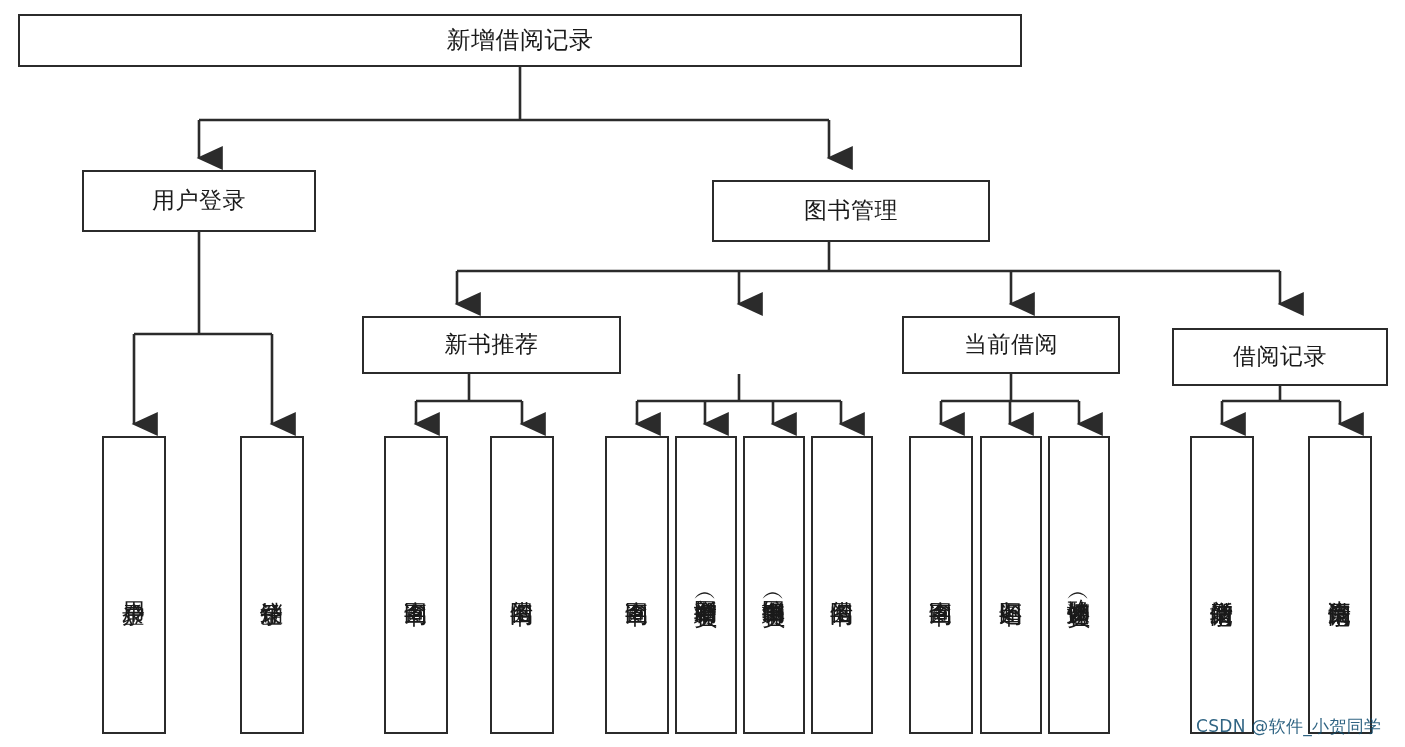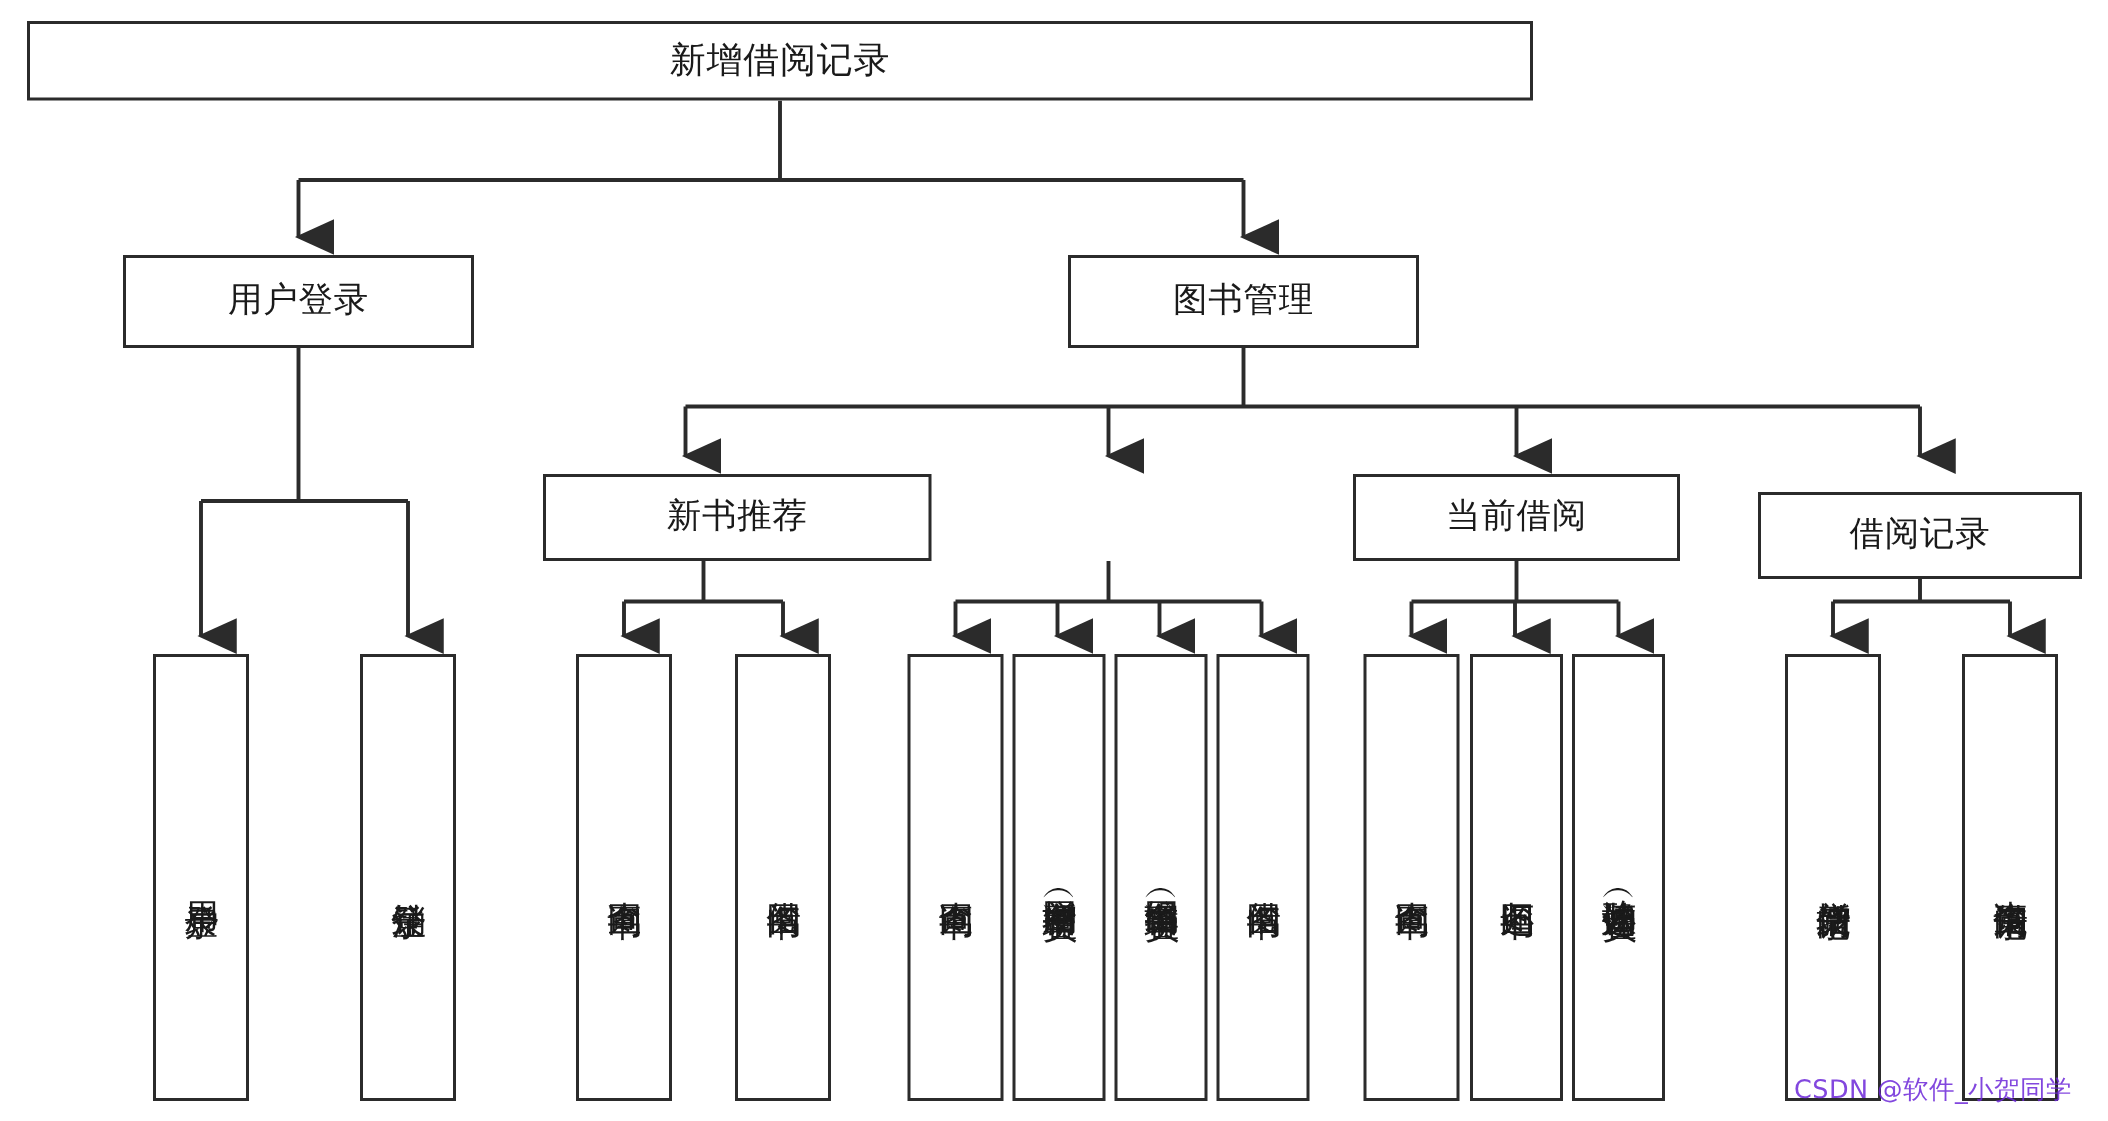--- a/index.html
+++ b/index.html
@@ -51,21 +51,21 @@
   .node.vert .label {
     writing-mode: vertical-rl;
     text-orientation: upright;
     display: block;
   }
   .node.root {
     font-size: 24px;
   }
   .watermark {
     position: absolute;
-    color: #6d28d9;
+    color: #0c4a6e;
     font-size: 17px;
     white-space: nowrap;
     opacity: 0.85;
     letter-spacing: 0.3px;
   }
 </style>
 </head>
 <body>
 
 <div id="stage">
@@ -120,21 +120,21 @@
     </g>
   </svg>
 
   <div class="node horiz root" style="left:18px; top:14px; width:1004px; height:53px;">
     <span class="label">新增借阅记录</span>
   </div>
 
   <div class="node horiz" style="left:82px; top:170px; width:234px; height:62px;">
     <span class="label">用户登录</span>
   </div>
-  <div class="node horiz" style="left:712px; top:170px; width:234px; height:62px;">
+  <div class="node horiz" style="left:712px; top:180px; width:278px; height:62px;">
     <span class="label">图书管理</span>
   </div>
 
   <div class="node horiz" style="left:362px; top:316px; width:259px; height:58px;">
     <span class="label">新书推荐</span>
   </div>
   <div class="node horiz" style="left:902px; top:316px; width:218px; height:58px;justify-content:center;">
     <span class="label">当前借阅</span>
   </div>
   <div class="node horiz" style="left:1172px; top:316px; width:216px; height:58px;margin-top:12px;">

